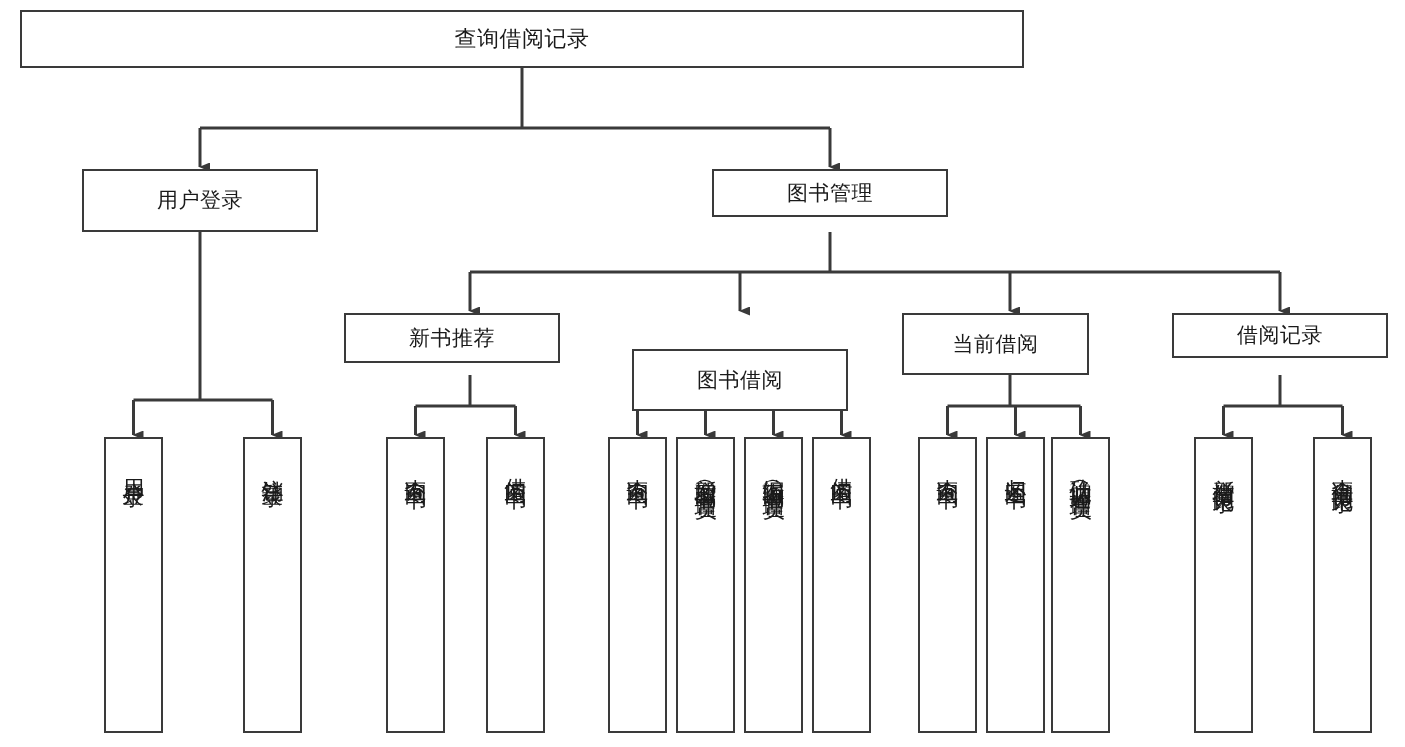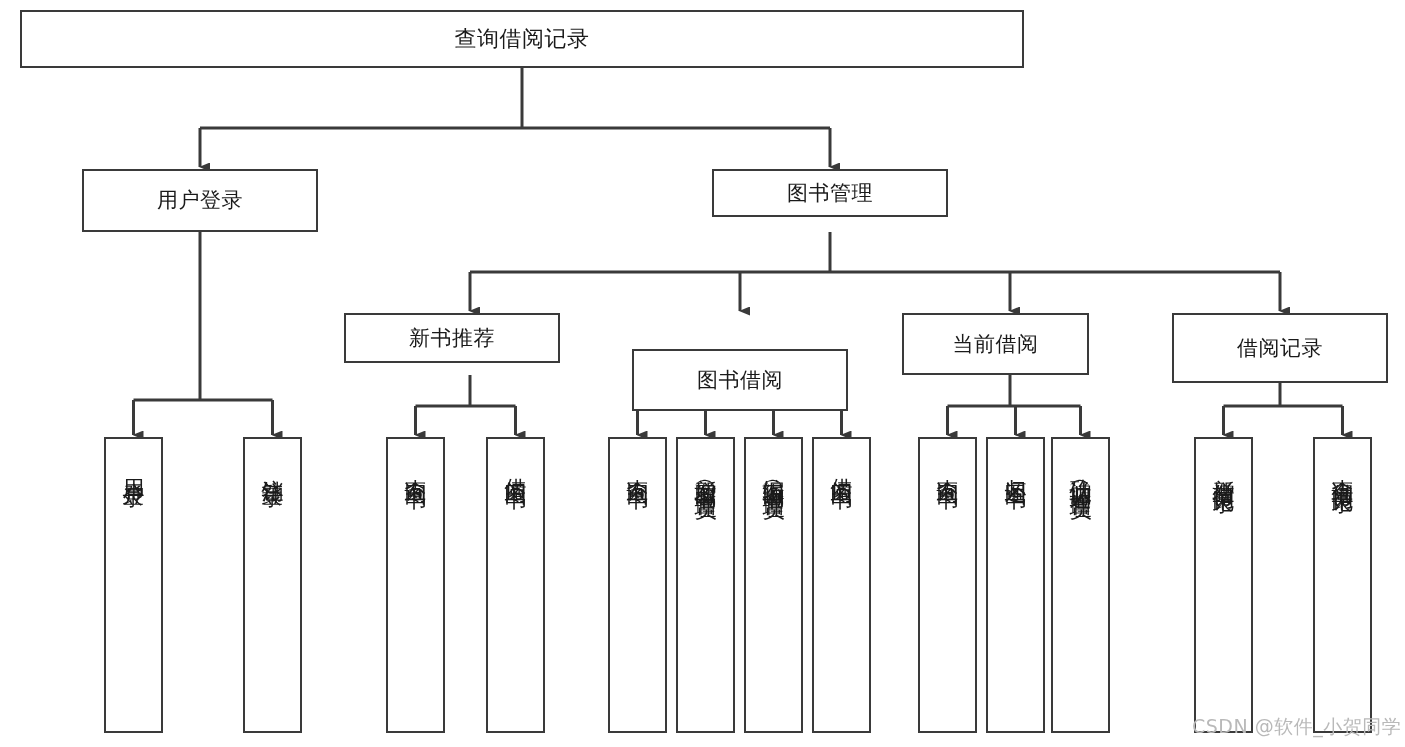--- a/index.html
+++ b/index.html
@@ -129,21 +129,21 @@
       </div>
       <div class="node horiz" style="left: 344px; top: 313px; width: 216px; height: 50px;">
         <span class="node-label">新书推荐</span>
       </div>
       <div class="node horiz" style="left: 632px; top: 313px; width: 216px; height: 62px; margin-top: 36px;">
         <span class="node-label">图书借阅</span>
       </div>
       <div class="node horiz" style="left: 902px; top: 313px; width: 187px; height: 62px;">
         <span class="node-label">当前借阅</span>
       </div>
-      <div class="node horiz" style="left: 1172px; top: 313px; width: 216px; height: 70px;">
+      <div class="node horiz" style="left: 1172px; top: 313px; width: 216px; height: 45px;">
         <span class="node-label">借阅记录</span>
       </div>
       <div class="node vert" style="left: 104px; top: 437px; width: 59px; height: 296px;">
         <span class="node-label">用户登录</span>
       </div>
       <div class="node vert" style="left: 243px; top: 437px; width: 59px; height: 296px;">
         <span class="node-label">注销登录</span>
       </div>
       <div class="node vert" style="left: 386px; top: 437px; width: 59px; height: 296px;">
         <span class="node-label">查询图书</span>
@@ -173,14 +173,13 @@
         <span class="node-label">确认归还（管理员）</span>
       </div>
       <div class="node vert" style="left: 1194px; top: 437px; width: 59px; height: 296px;">
         <span class="node-label">新增借阅记录</span>
       </div>
       <div class="node vert" style="left: 1313px; top: 437px; width: 59px; height: 296px;">
         <span class="node-label">查询借阅记录</span>
       </div>
     </div>
 
-  <div id="watermark">CSDN @软件_小贺同学</div>
 </div>
 
 </body></html>

